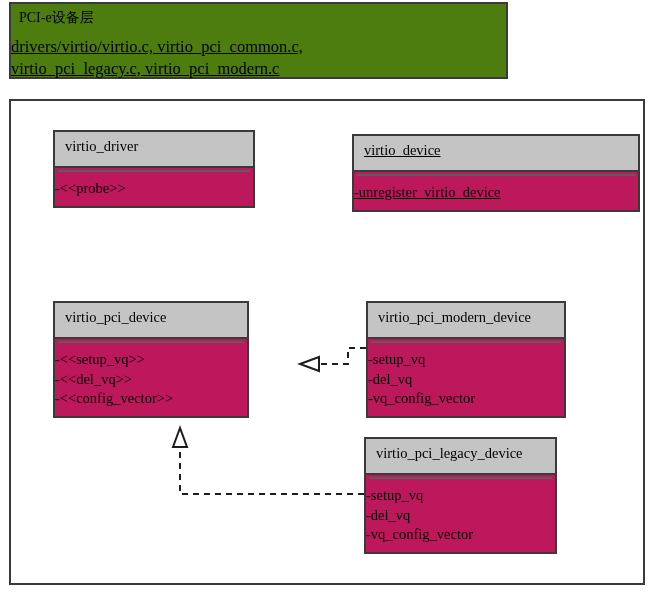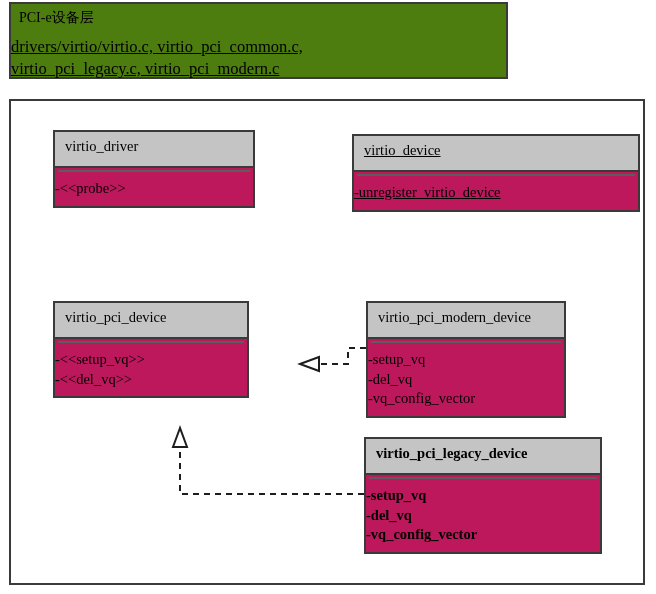--- a/index.html
+++ b/index.html
@@ -109,21 +109,21 @@
     line-height: 19.5px;
     color: #000;
     white-space: nowrap;
   }
 
   
   #cls-virtio-driver       { left: 53px;  top: 130px; width: 202px; }
   #cls-virtio-device       { left: 352px; top: 134px; width: 288px; text-decoration: underline; }
   #cls-virtio-pci-device   { left: 53px;  top: 301px; width: 196px; border-radius: 9px; }
   #cls-modern-device       { left: 366px; top: 288px; width: 200px; margin-top: 13px; }
-  #cls-legacy-device       { left: 364px; top: 437px; width: 238px; font-weight: bold; }
+  #cls-legacy-device       { left: 364px; top: 437px; width: 193px; }
 
   
   #connectors {
     position: absolute;
     left: 0;
     top: 0;
     width: 656px;
     height: 594px;
     z-index: 4;
     pointer-events: none;
@@ -174,20 +174,21 @@
       </ul>
     </div>
   </div>
 
   <div class="uml-class" id="cls-virtio-pci-device">
     <div class="uml-title">virtio_pci_device</div>
     <div class="uml-body">
       <ul>
         <li>-&lt;&lt;setup_vq&gt;&gt;</li>
         <li>-&lt;&lt;del_vq&gt;&gt;</li>
+        <li>-&lt;&lt;config_vector&gt;&gt;</li>
       </ul>
     </div>
   </div>
 
   <div class="uml-class" id="cls-modern-device">
     <div class="uml-title">virtio_pci_modern_device</div>
     <div class="uml-body">
       <ul>
         <li>-setup_vq</li>
         <li>-del_vq</li>

